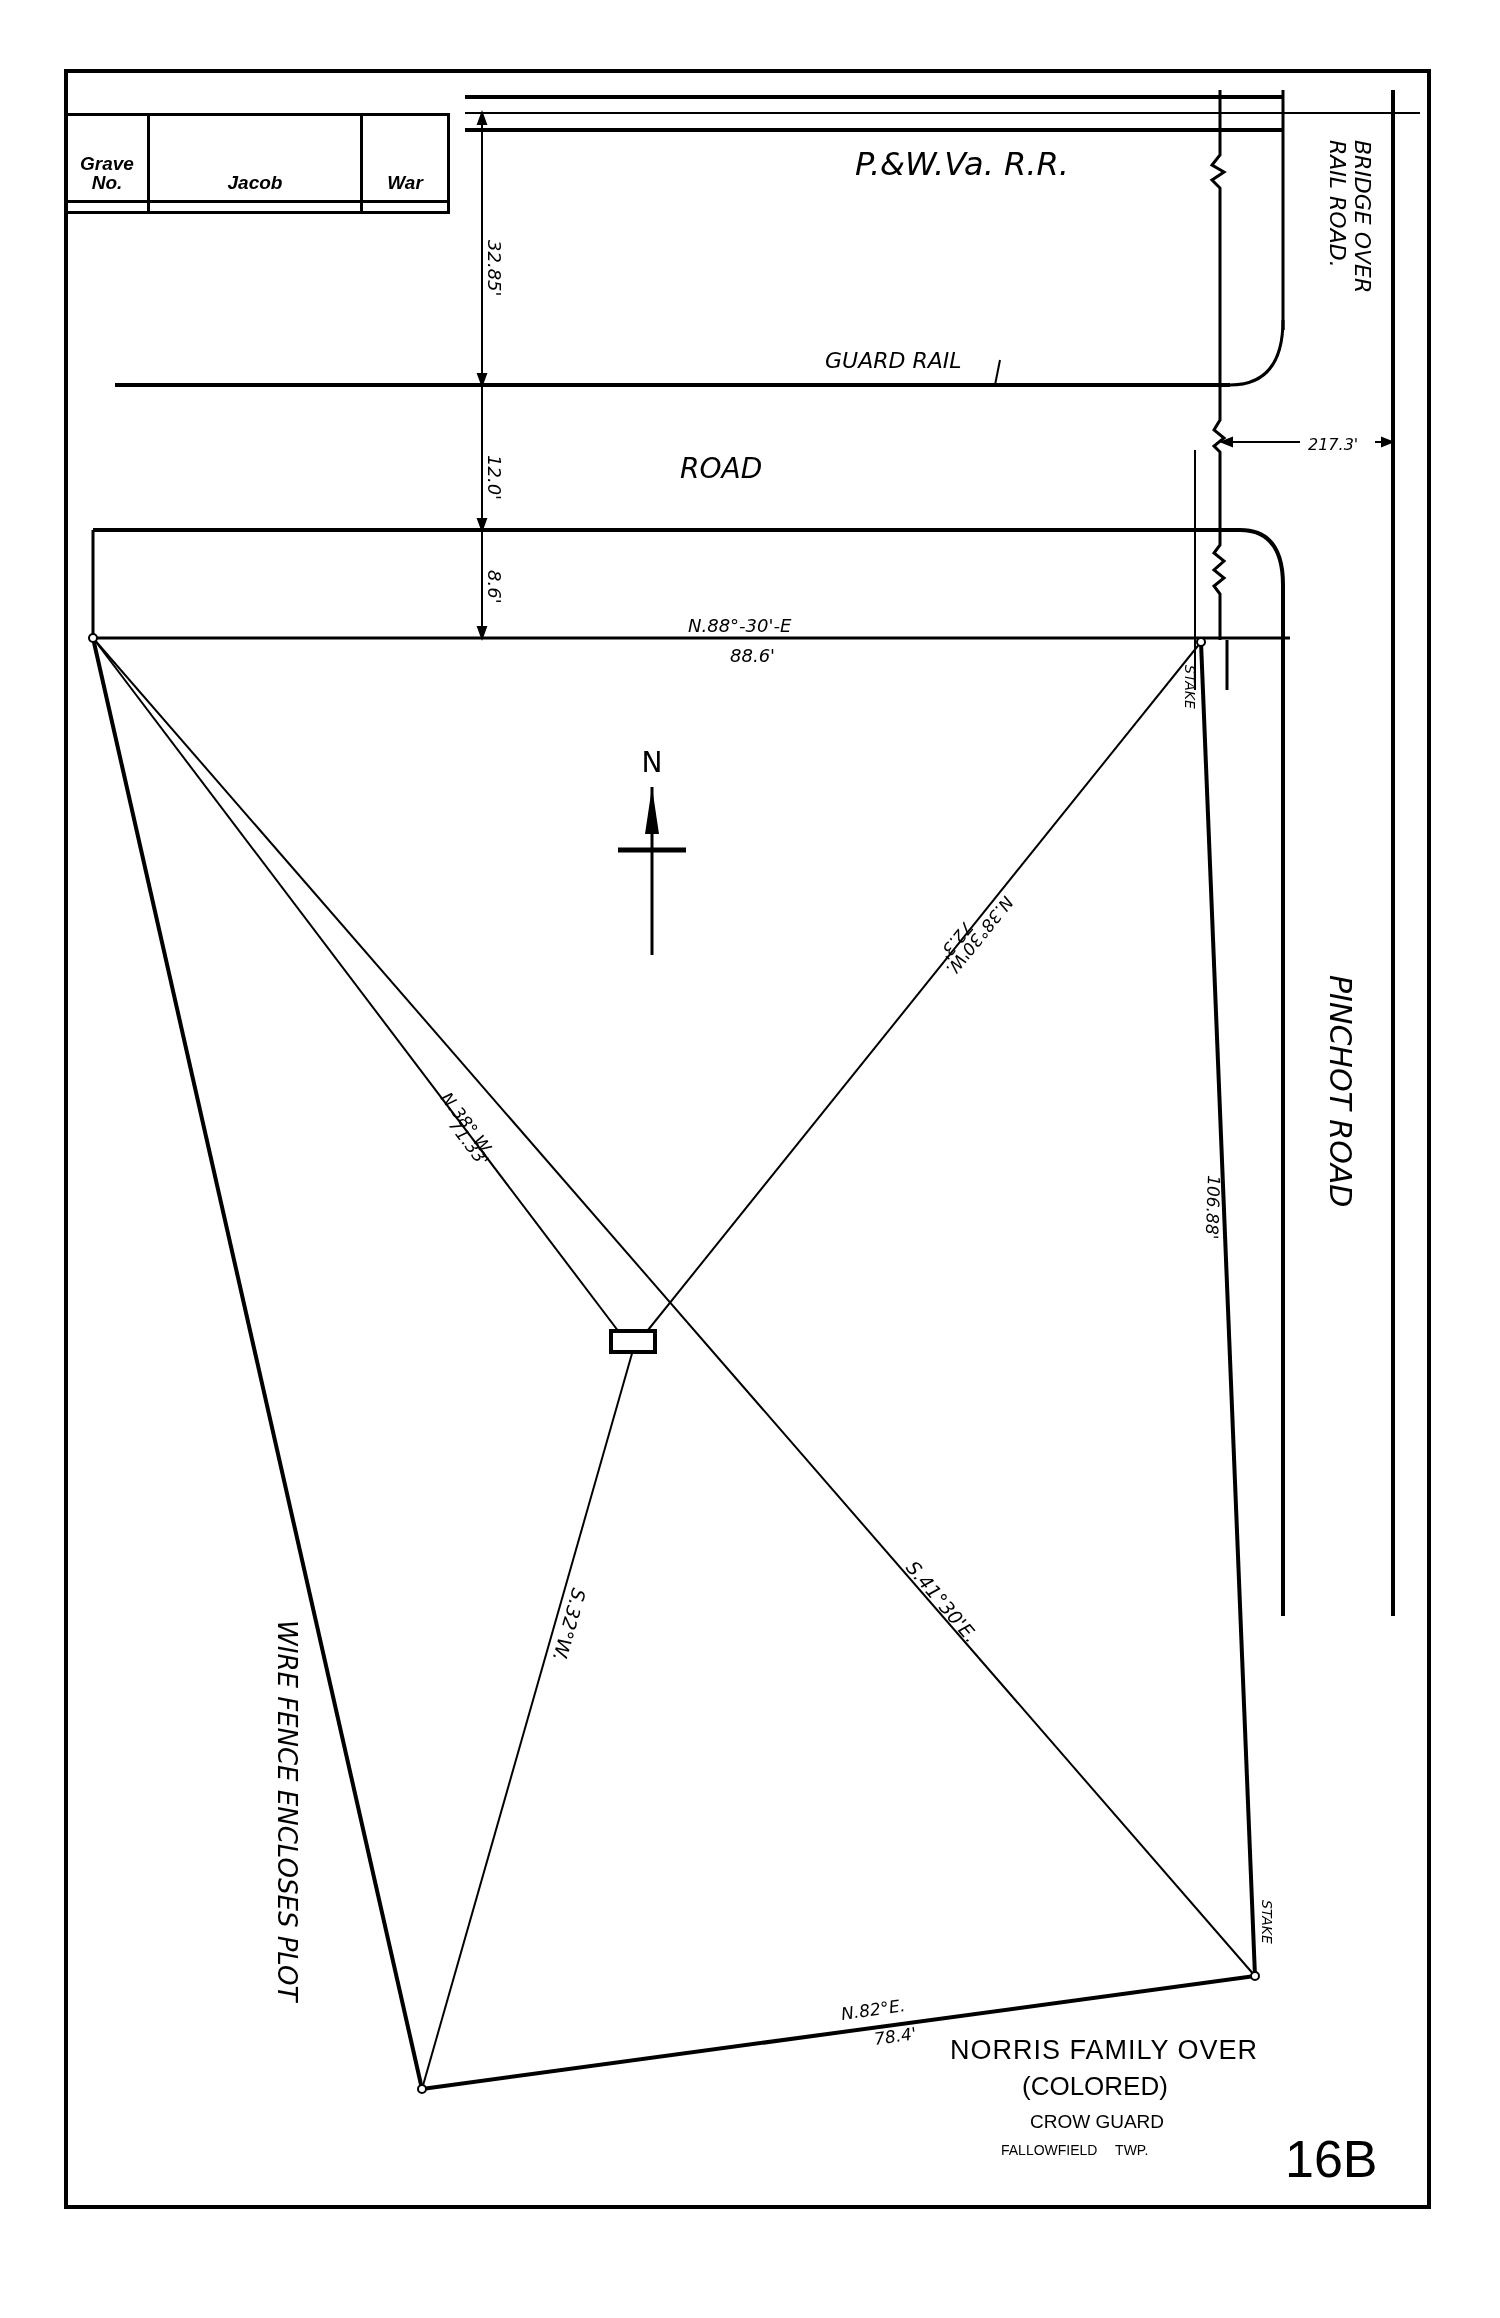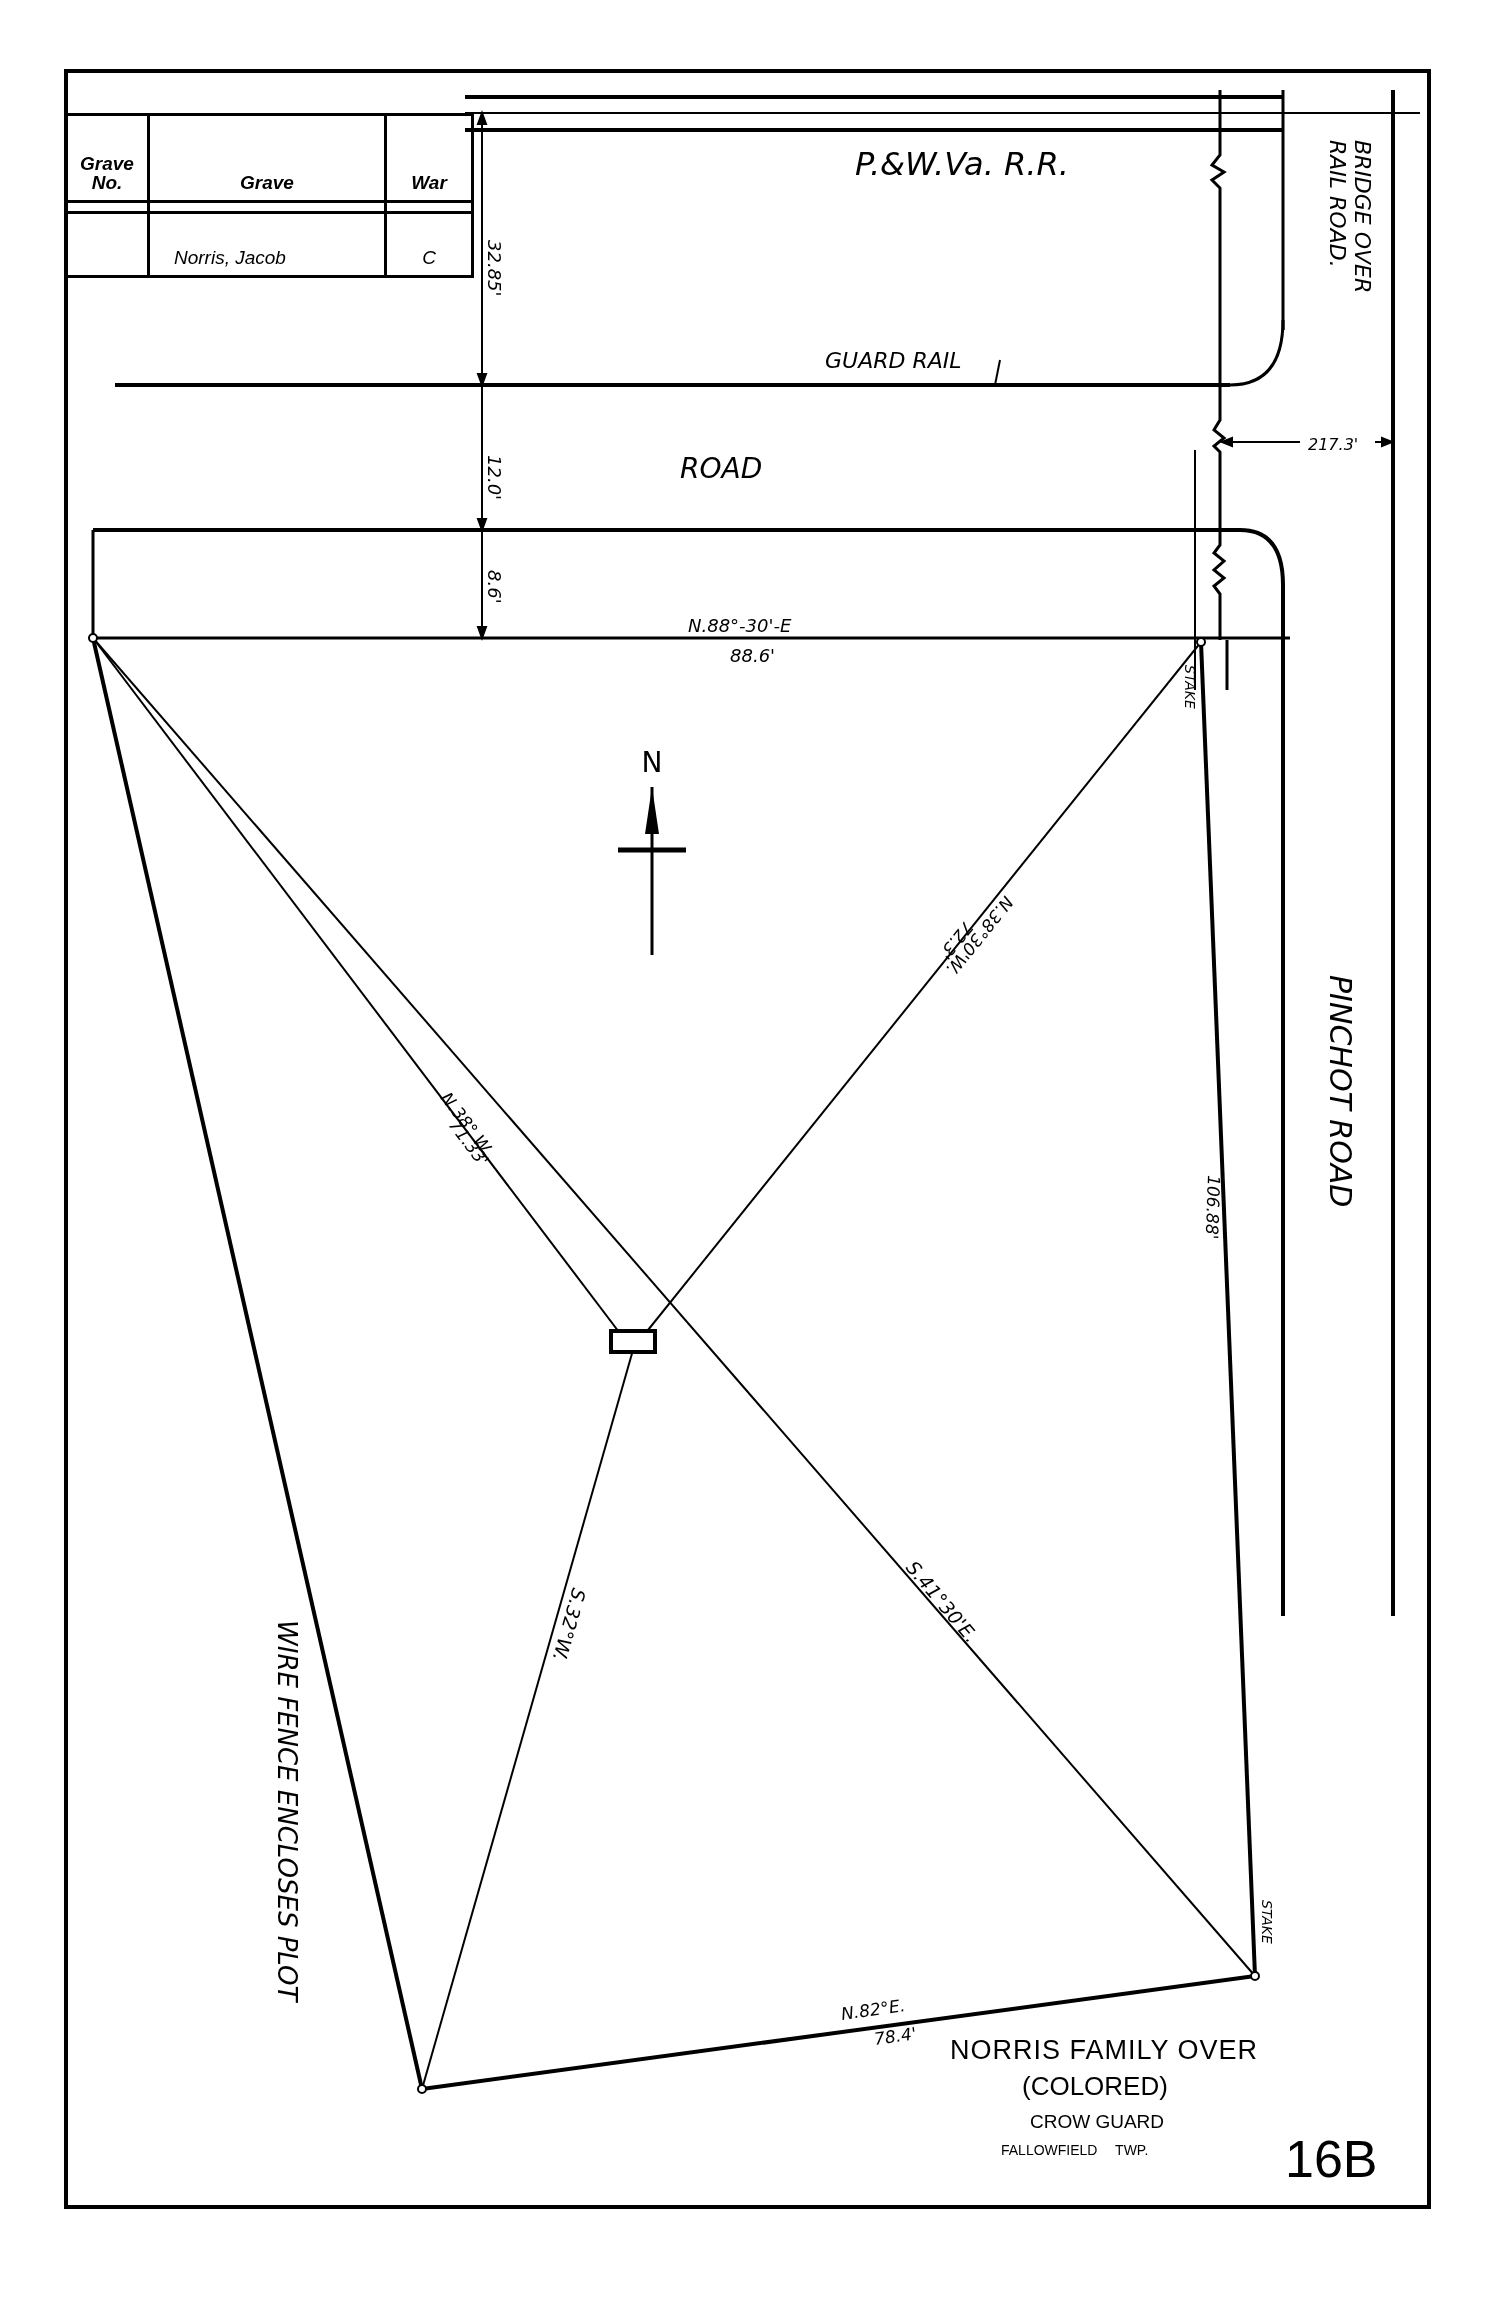--- a/index.html
+++ b/index.html
@@ -22,33 +22,28 @@
 </style>
 </head>
 <body>
 
 <div class="frame" data-name="drawing-frame"></div>
 
 <table class="legend-table" data-name="grave-legend-table">
   <tbody>
       <tr>
     <th class="c1" data-name="header-grave-no">Grave No.</th>
-    <th class="c2" data-name="header-name">Grave</th>
+    <th class="c2" data-name="header-name">Jacob</th>
     <th class="c3" data-name="header-war">War</th>
   </tr>
   <tr class="spacer">
         <td></td>
         <td></td>
         <td></td>
       </tr>
-  <tr class="data" data-name="table-row">
-    <td class="c1" data-name="cell-grave-no"></td>
-    <td class="c2 data-name" data-name="cell-name">Norris, Jacob</td>
-    <td class="c3" data-name="cell-war">C</td>
-  </tr>
 </tbody>
   </table>
 
 <svg class="drawing" width="1500" height="2318" viewBox="0 0 1500 2318" data-name="plot-drawing">
 
   <g stroke="#000" fill="none" data-name="railroad-lines">
     <line x1="465" y1="97" x2="1283" y2="97" stroke-width="4"></line>
     <line x1="465" y1="113" x2="1420" y2="113" stroke-width="2"></line>
     <line x1="465" y1="130" x2="1283" y2="130" stroke-width="4"></line>
     <line x1="1283" y1="90" x2="1283" y2="330" stroke-width="3"></line>

